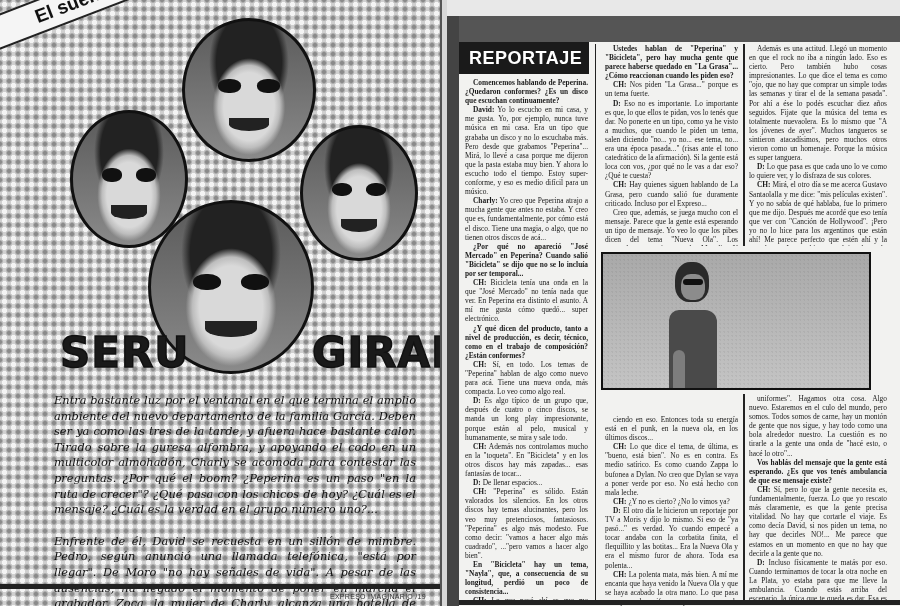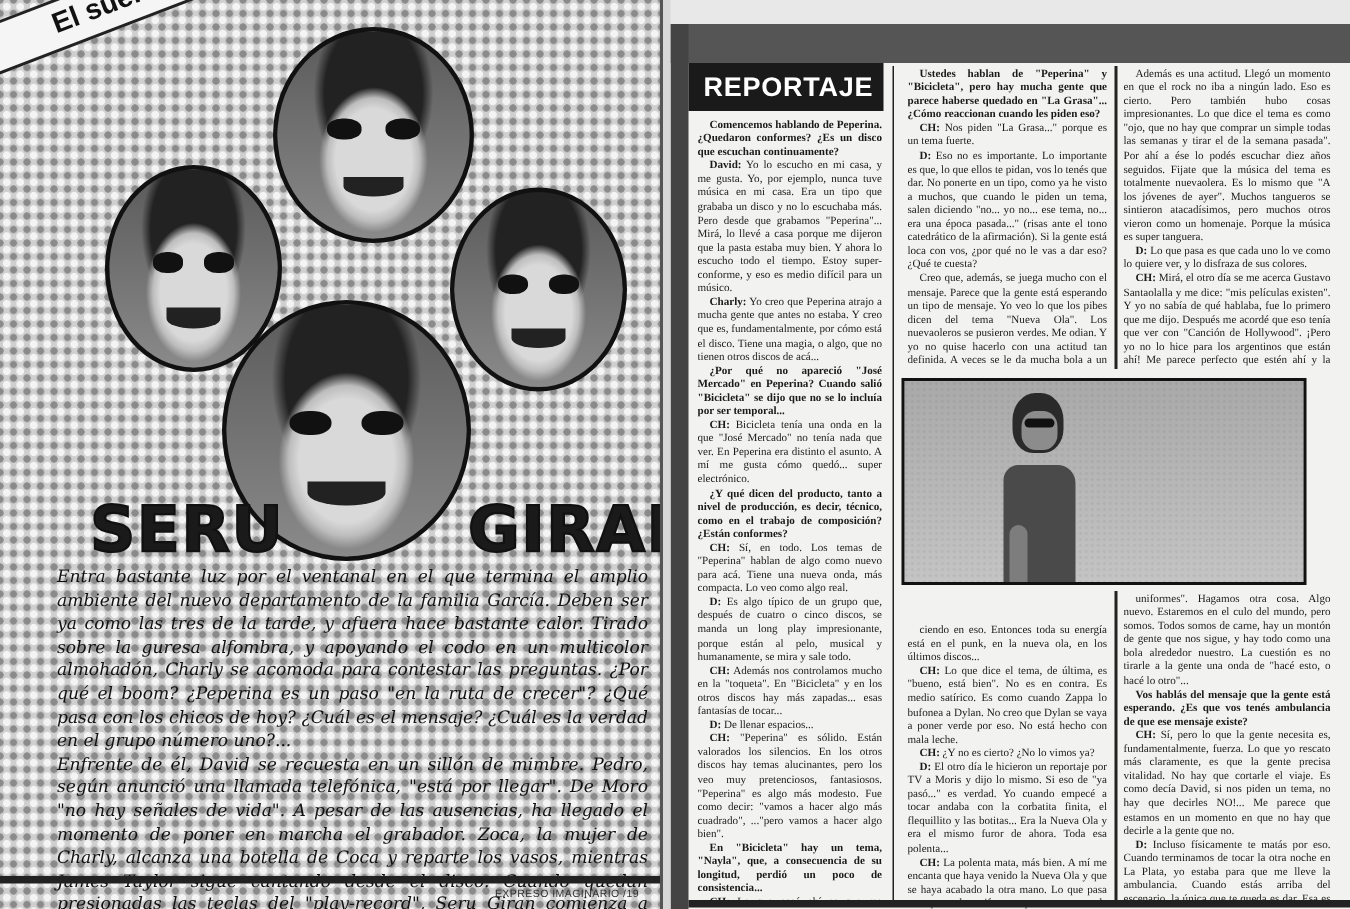--- a/index.html
+++ b/index.html
@@ -50,21 +50,21 @@
     -webkit-text-stroke:1.5px #111;
   }
   .title-seru { left:60px;text-align:center; }
   .title-giran { left:300px;padding-left:12px; }
 
   .intro {
     position:absolute; left:38px; top:377px; width:394px;
     font-family:"DejaVu Serif", serif; font-style:italic; font-size:11.4px; line-height:15.6px;
     color:#111; text-align:justify;
   }
-  .intro p { margin:0; }
+  .intro p { margin:16px; }
   .bar-left { position:absolute; left:0; top:584px; width:442px; height:5px; background:#222; }
   .folio-left {
     position:absolute; right:16px; top:593px; font-family:"Liberation Sans", sans-serif;
     font-size:7px; color:#333; letter-spacing:0.3px;
   }
 
   
   .page-right {
     position:absolute; left:447px; top:16px; width:453px; height:606px; background:#f2f2f0; overflow:hidden;
   }
@@ -173,20 +173,21 @@
       <p><b>CH:</b> Además nos controlamos mucho en la "toqueta". En "Bicicleta" y en los otros discos hay más zapadas... esas fantasías de tocar...</p>
       <p><b>D:</b> De llenar espacios...</p>
       <p><b>CH:</b> "Peperina" es sólido. Están valorados los silencios. En los otros discos hay temas alucinantes, pero los veo muy pretenciosos, fantasiosos. "Peperina" es algo más modesto. Fue como decir: "vamos a hacer algo más cuadrado", ..."pero vamos a hacer algo bien".</p>
       <p class="q">En "Bicicleta" hay un tema, "Nayla", que, a consecuencia de su longitud, perdió un poco de consistencia...</p>
       <p><b>CH:</b> Lo que pasó ahí es que me serrucharon. Llamaron a Diego (Rapoport). El solo que hacía yo era más lindo (risas)... Me parece que Rapoport mata como toca, pero yo tenía otra idea.</p>
     </div>
   <div class="col col2">
       <p class="q">Ustedes hablan de "Peperina" y "Bicicleta", pero hay mucha gente que parece haberse quedado en "La Grasa"... ¿Cómo reaccionan cuando les piden eso?</p>
       <p><b>CH:</b> Nos piden "La Grasa..." porque es un tema fuerte.</p>
       <p><b>D:</b> Eso no es importante. Lo importante es que, lo que ellos te pidan, vos lo tenés que dar. No ponerte en un tipo, como ya he visto a muchos, que cuando le piden un tema, salen diciendo "no... yo no... ese tema, no... era una época pasada..." (risas ante el tono catedrático de la afirmación). Si la gente está loca con vos, ¿por qué no le vas a dar eso? ¿Qué te cuesta?</p>
+      <p><b>CH:</b> Hay quienes siguen hablando de La Grasa, pero cuando salió fue duramente criticado. Incluso por el Expreso...</p>
       <p>Creo que, además, se juega mucho con el mensaje. Parece que la gente está esperando un tipo de mensaje. Yo veo lo que los pibes dicen del tema "Nueva Ola". Los nuevaoleros se pusieron verdes. Me odian. Y yo no quise hacerlo con una actitud tan definida. A veces se le da mucha bola a un mensaje aparente, y el mensaje es eso, sólo una apariencia.</p>
     </div>
   <div class="col col3">
       <p>Además es una actitud. Llegó un momento en que el rock no iba a ningún lado. Eso es cierto. Pero también hubo cosas impresionantes. Lo que dice el tema es como "ojo, que no hay que comprar un simple todas las semanas y tirar el de la semana pasada". Por ahí a ése lo podés escuchar diez años seguidos. Fijate que la música del tema es totalmente nuevaolera. Es lo mismo que "A los jóvenes de ayer". Muchos tangueros se sintieron atacadísimos, pero muchos otros vieron como un homenaje. Porque la música es super tanguera.</p>
       <p><b>D:</b> Lo que pasa es que cada uno lo ve como lo quiere ver, y lo disfraza de sus colores.</p>
       <p><b>CH:</b> Mirá, el otro día se me acerca Gustavo Santaolalla y me dice: "mis películas existen". Y yo no sabía de qué hablaba, fue lo primero que me dijo. Después me acordé que eso tenía que ver con "Canción de Hollywood". ¡Pero yo no lo hice para los argentinos que están ahí! Me parece perfecto que estén ahí y la superhagan. Lo que hice para el tipo de cartón pintado de Hollywood.</p>
     </div>
 
   <div class="photo-rect">
     <div class="person-body"></div>

